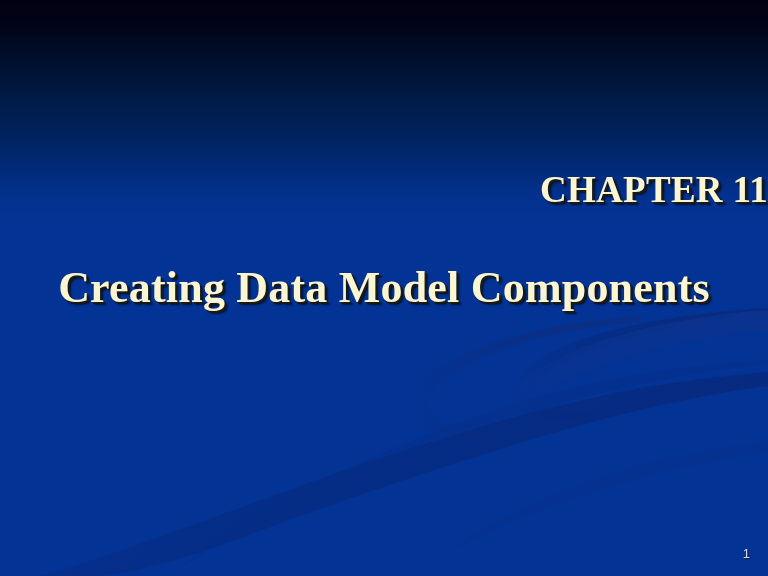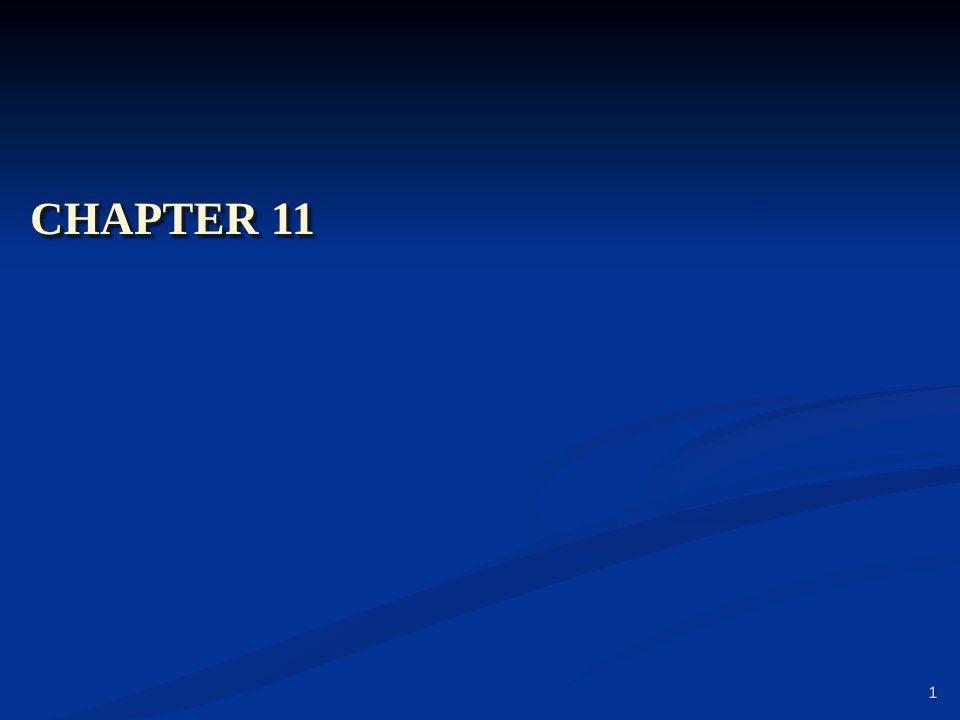--- a/index.html
+++ b/index.html
@@ -42,22 +42,22 @@
     width: 768px;
     height: 576px;
     display: block;
   }
 
   
   .title-block {
     position: absolute;
     left: 0;
     right: 0;
-    top: 156px;
-    text-align: left;
+    top: 170px;
+    text-align: right;
     padding-left: 24px;
   }
 
   .slide-title {
     display: inline-block;
     margin: 0;
     font-family: "Liberation Serif", serif;
     font-weight: bold;
     font-size: 37px;
     line-height: 1.1;
@@ -174,16 +174,19 @@
                C 536,510 486,532 448,552
                C 482,526 534,500 592,480
                C 648,460 712,448 768,442 Z" fill="#0a2f86" opacity="0.25"></path>
     </svg>
   </div>
 
   <div class="title-block">
     <h1 class="slide-title">CHAPTER 11</h1>
   </div>
 
+  <div class="subtitle-block">
+    <h2 class="slide-subtitle">Creating Data Model Components</h2>
+  </div>
 
   <div class="page-number">1</div>
 
 </div>
 
 </body></html>

